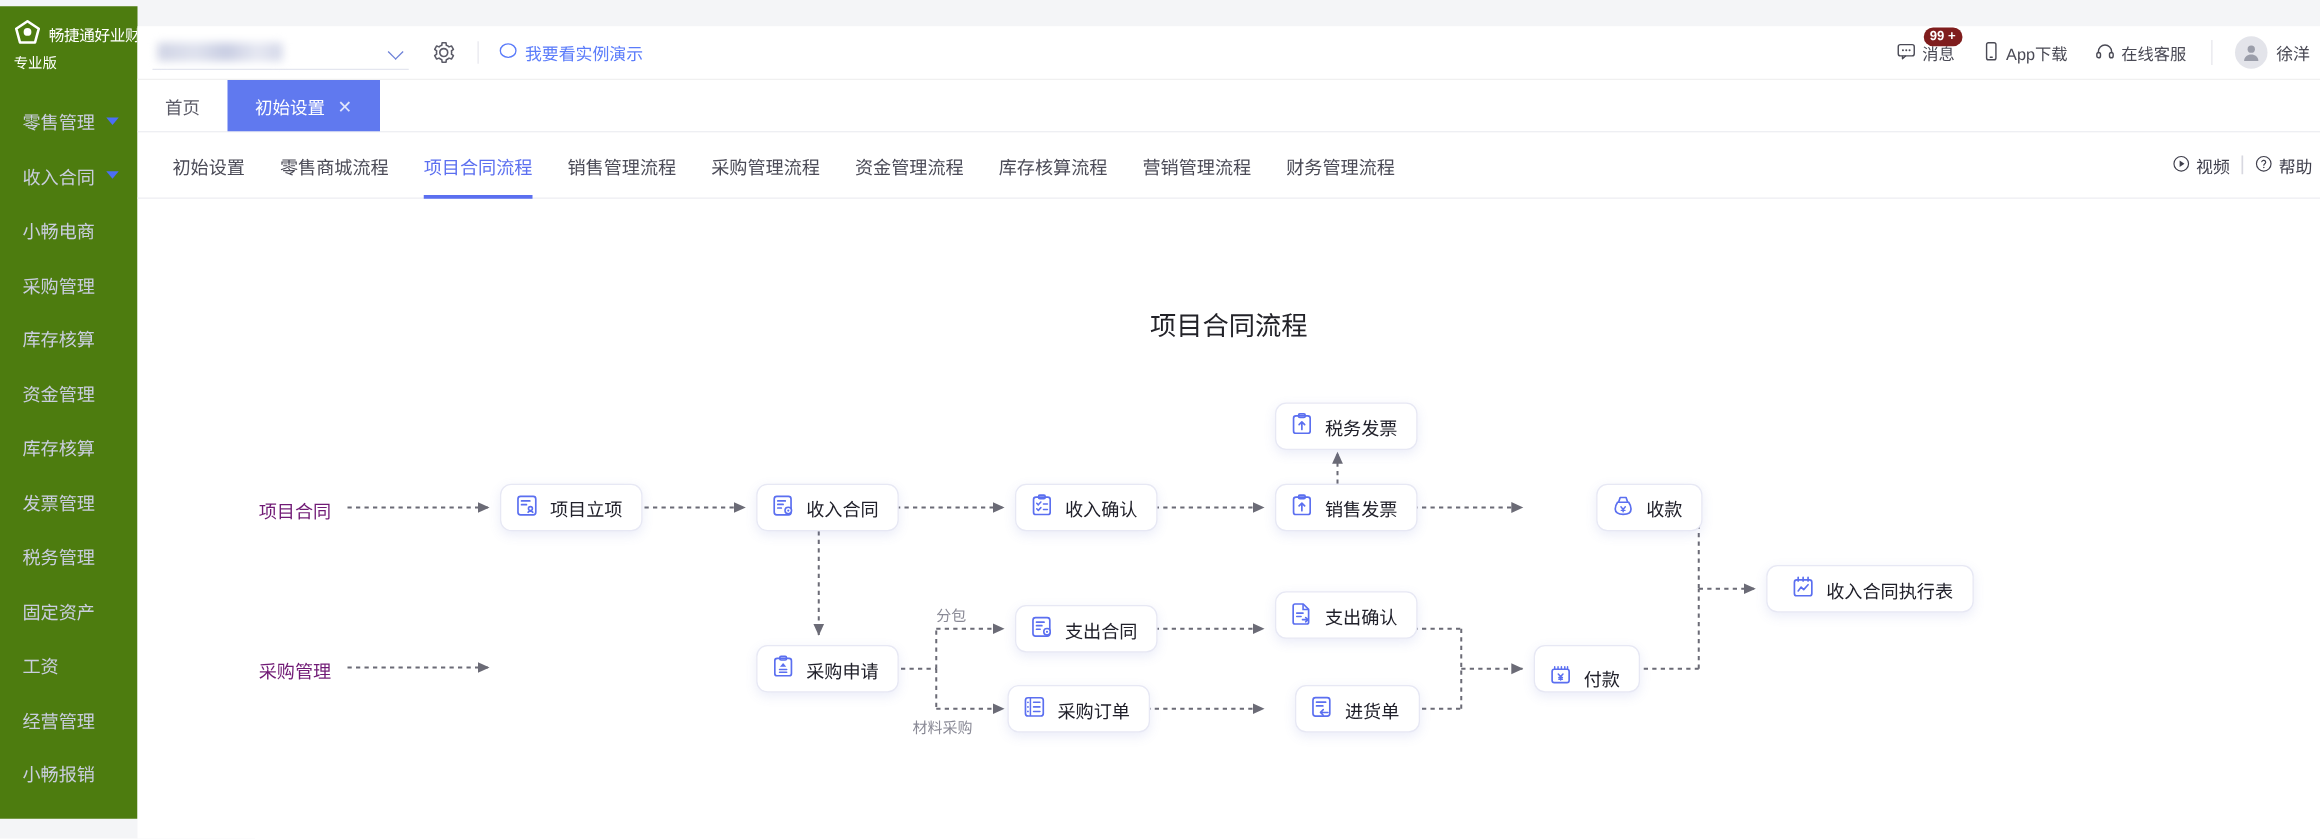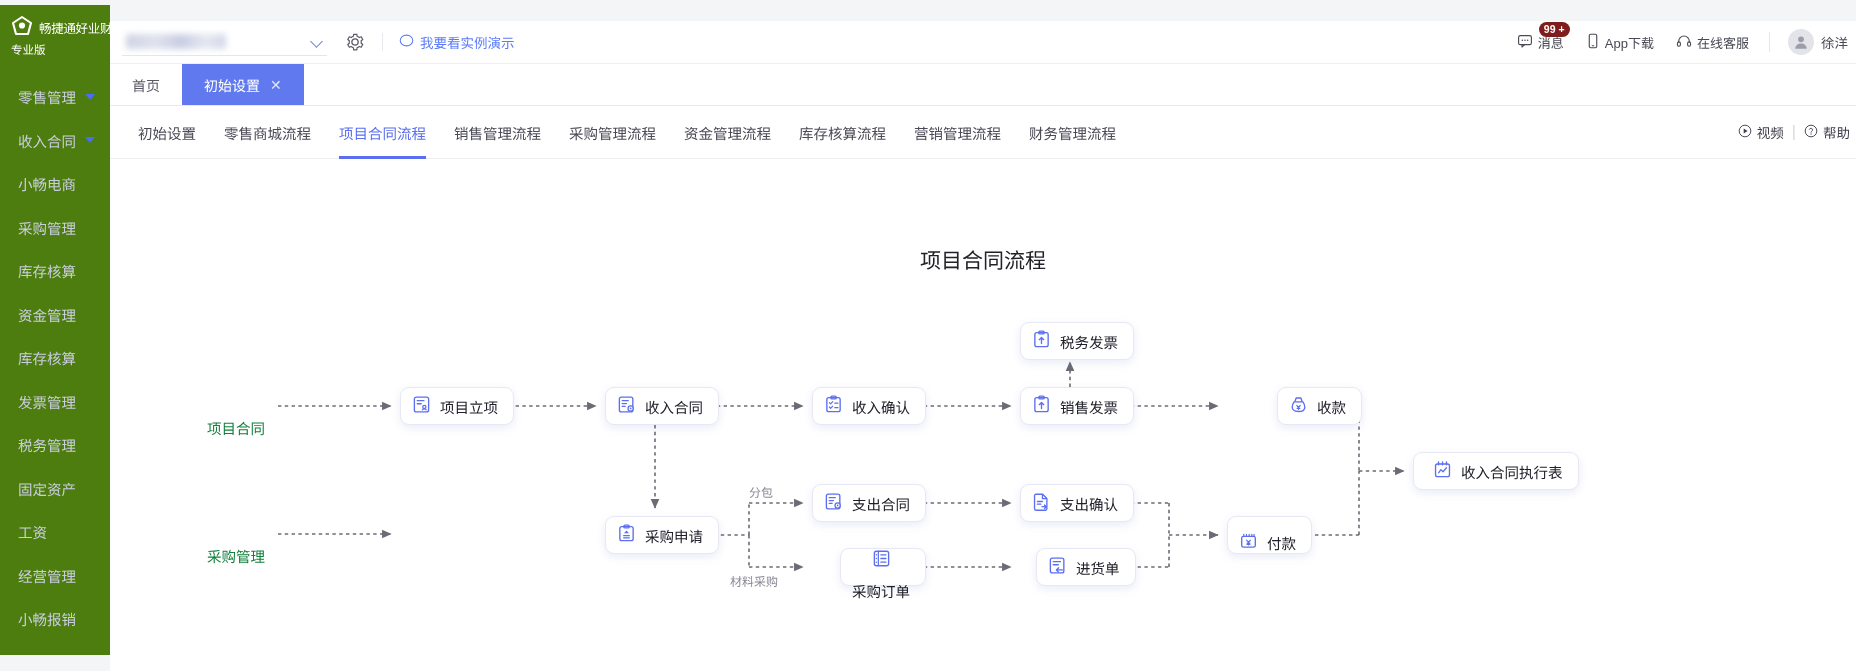--- a/index.html
+++ b/index.html
@@ -148,21 +148,21 @@
   .node {
     position: absolute; display: flex; align-items: center;
     background: #ffffff; border: 1px solid #e7e8f4; border-radius: 9px;
     height: 38px; padding: 0 15px 0 11px; gap: 9px;
     font-size: 14.5px; color: #20202a; white-space: nowrap;
     box-shadow: 0 3px 9px rgba(90,105,200,0.13);
     cursor: pointer;
   }
   .node svg { flex: 0 0 19px; }
   .rowlabel {
-    position: absolute; font-size: 14.5px; color: #15803d; white-space: nowrap; margin-top: 20px;
+    position: absolute; font-size: 14.5px; color: #701a75; white-space: nowrap;
   }
   .edgelabel {
     position: absolute; font-size: 12px; color: #8a8a96; white-space: nowrap;
   }
 </style>
 </head>
 <body>
 
 <div id="app">
 
@@ -508,33 +508,33 @@
           <svg width="19" height="19" viewBox="0 0 24 24">
             <rect x="3" y="2.6" width="17" height="18.8" rx="2.6" fill="none" stroke="#5b6ff0" stroke-width="1.7"></rect>
             <path d="M6.6 7.2h7.6M6.6 10.8h5.4M6.6 14.4h3.6" stroke="#5b6ff0" stroke-width="1.7" stroke-linecap="round"></path>
             <circle cx="17.2" cy="17" r="3.3" fill="#ffffff" stroke="#5b6ff0" stroke-width="1.6"></circle>
             <circle cx="17.2" cy="17" r="1.1" fill="#5b6ff0"></circle>
           </svg>
         </span>
         <span>支出合同</span>
       </div>
 
-      <div class="node" style="left:910px; top:325px;">
+      <div class="node" style="left:910px; top:314px;">
         <span>
           <svg width="19" height="19" viewBox="0 0 24 24">
             <path d="M5 2.8h8.4l5.4 5.4v13a1.8 1.8 0 01-1.8 1.8H5a1.8 1.8 0 01-1.8-1.8V4.6A1.8 1.8 0 015 2.8z" fill="none" stroke="#5b6ff0" stroke-width="1.7" stroke-linejoin="round"></path>
             <path d="M13.2 2.8v5.6h5.4" fill="none" stroke="#5b6ff0" stroke-width="1.6"></path>
             <path d="M6.8 12h6.4M6.8 15.4h4.4" stroke="#5b6ff0" stroke-width="1.6" stroke-linecap="round"></path>
             <path d="M12.6 18.6h5.2M15.8 16.4l2.4 2.2-2.4 2.2" fill="none" stroke="#5b6ff0" stroke-width="1.6" stroke-linecap="round" stroke-linejoin="round"></path>
           </svg>
         </span>
         <span>支出确认</span>
       </div>
 
-      <div class="node" style="left:730px; top:389px;flex-direction:column;">
+      <div class="node" style="left:696px; top:389px;">
         <span>
           <svg width="19" height="19" viewBox="0 0 24 24">
             <rect x="3" y="2.8" width="18" height="18.4" rx="2.6" fill="none" stroke="#5b6ff0" stroke-width="1.7"></rect>
             <path d="M8 2.8v18.4" stroke="#5b6ff0" stroke-width="1.5"></path>
             <path d="M11.2 7.4h6.4M11.2 12h6.4M11.2 16.6h6.4" stroke="#5b6ff0" stroke-width="1.6" stroke-linecap="round"></path>
             <circle cx="5.5" cy="7.4" r="0.95" fill="#5b6ff0"></circle>
             <circle cx="5.5" cy="12" r="0.95" fill="#5b6ff0"></circle>
             <circle cx="5.5" cy="16.6" r="0.95" fill="#5b6ff0"></circle>
           </svg>
         </span>

